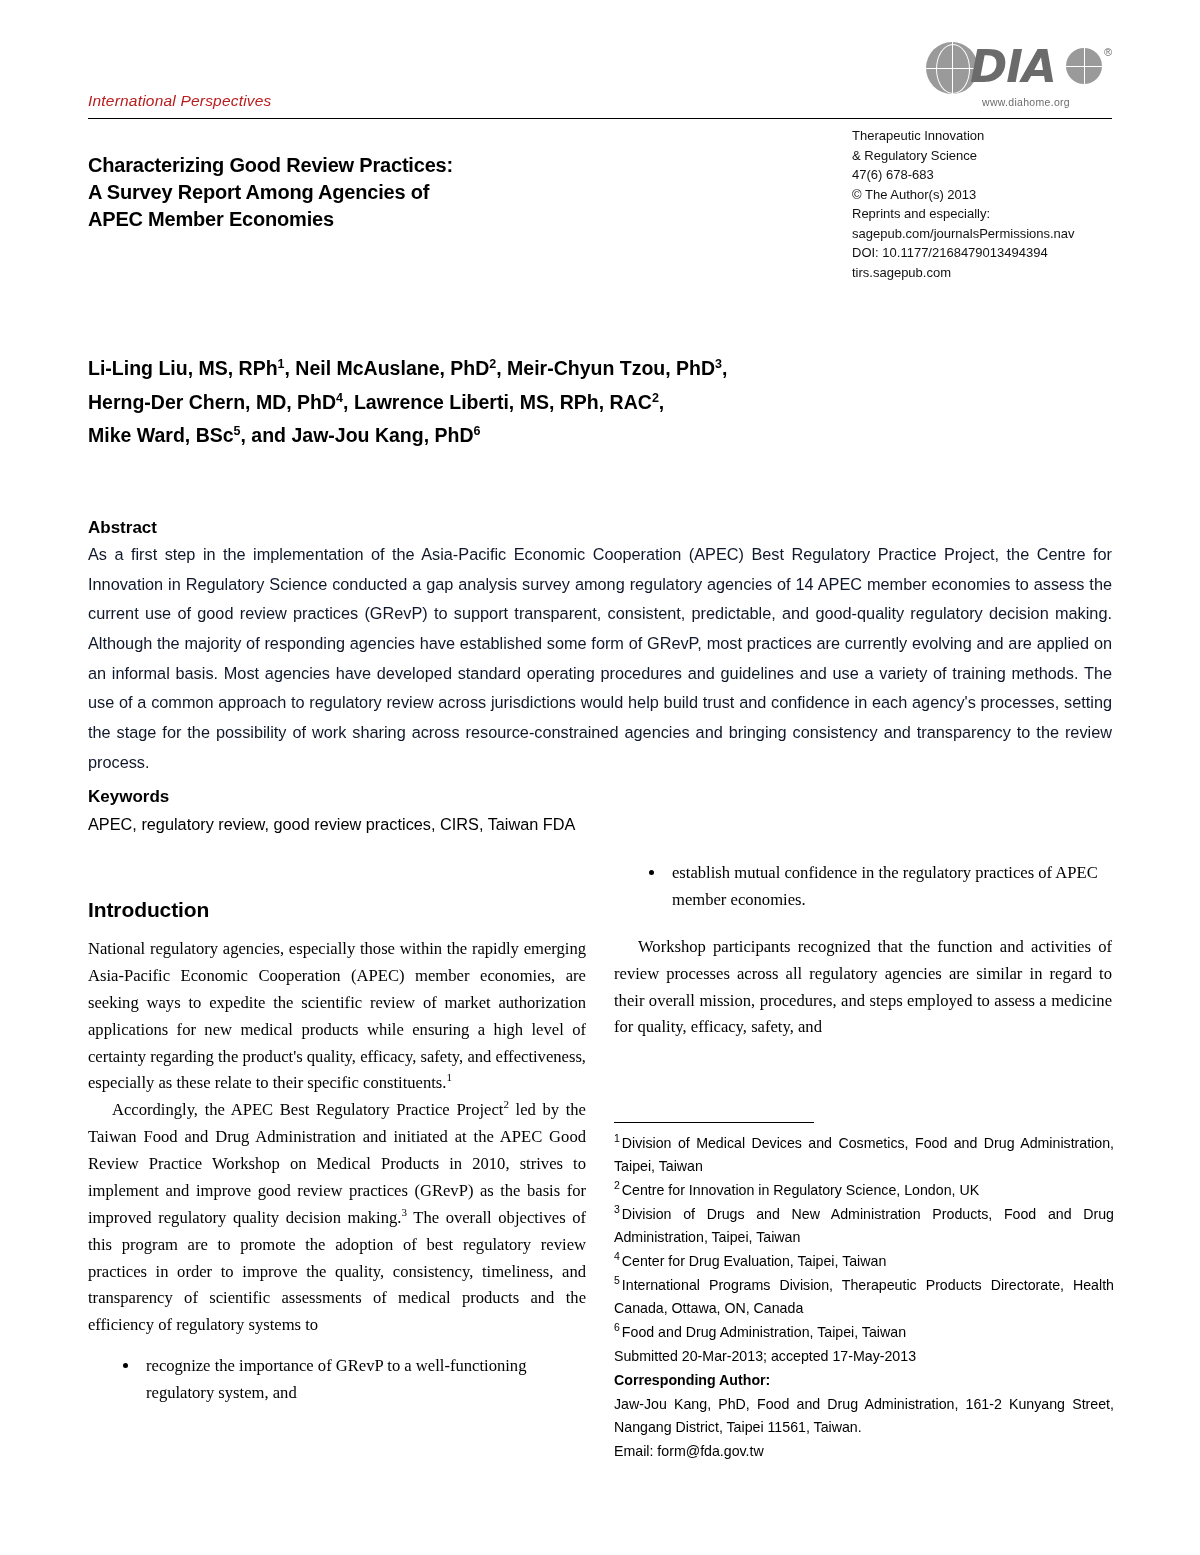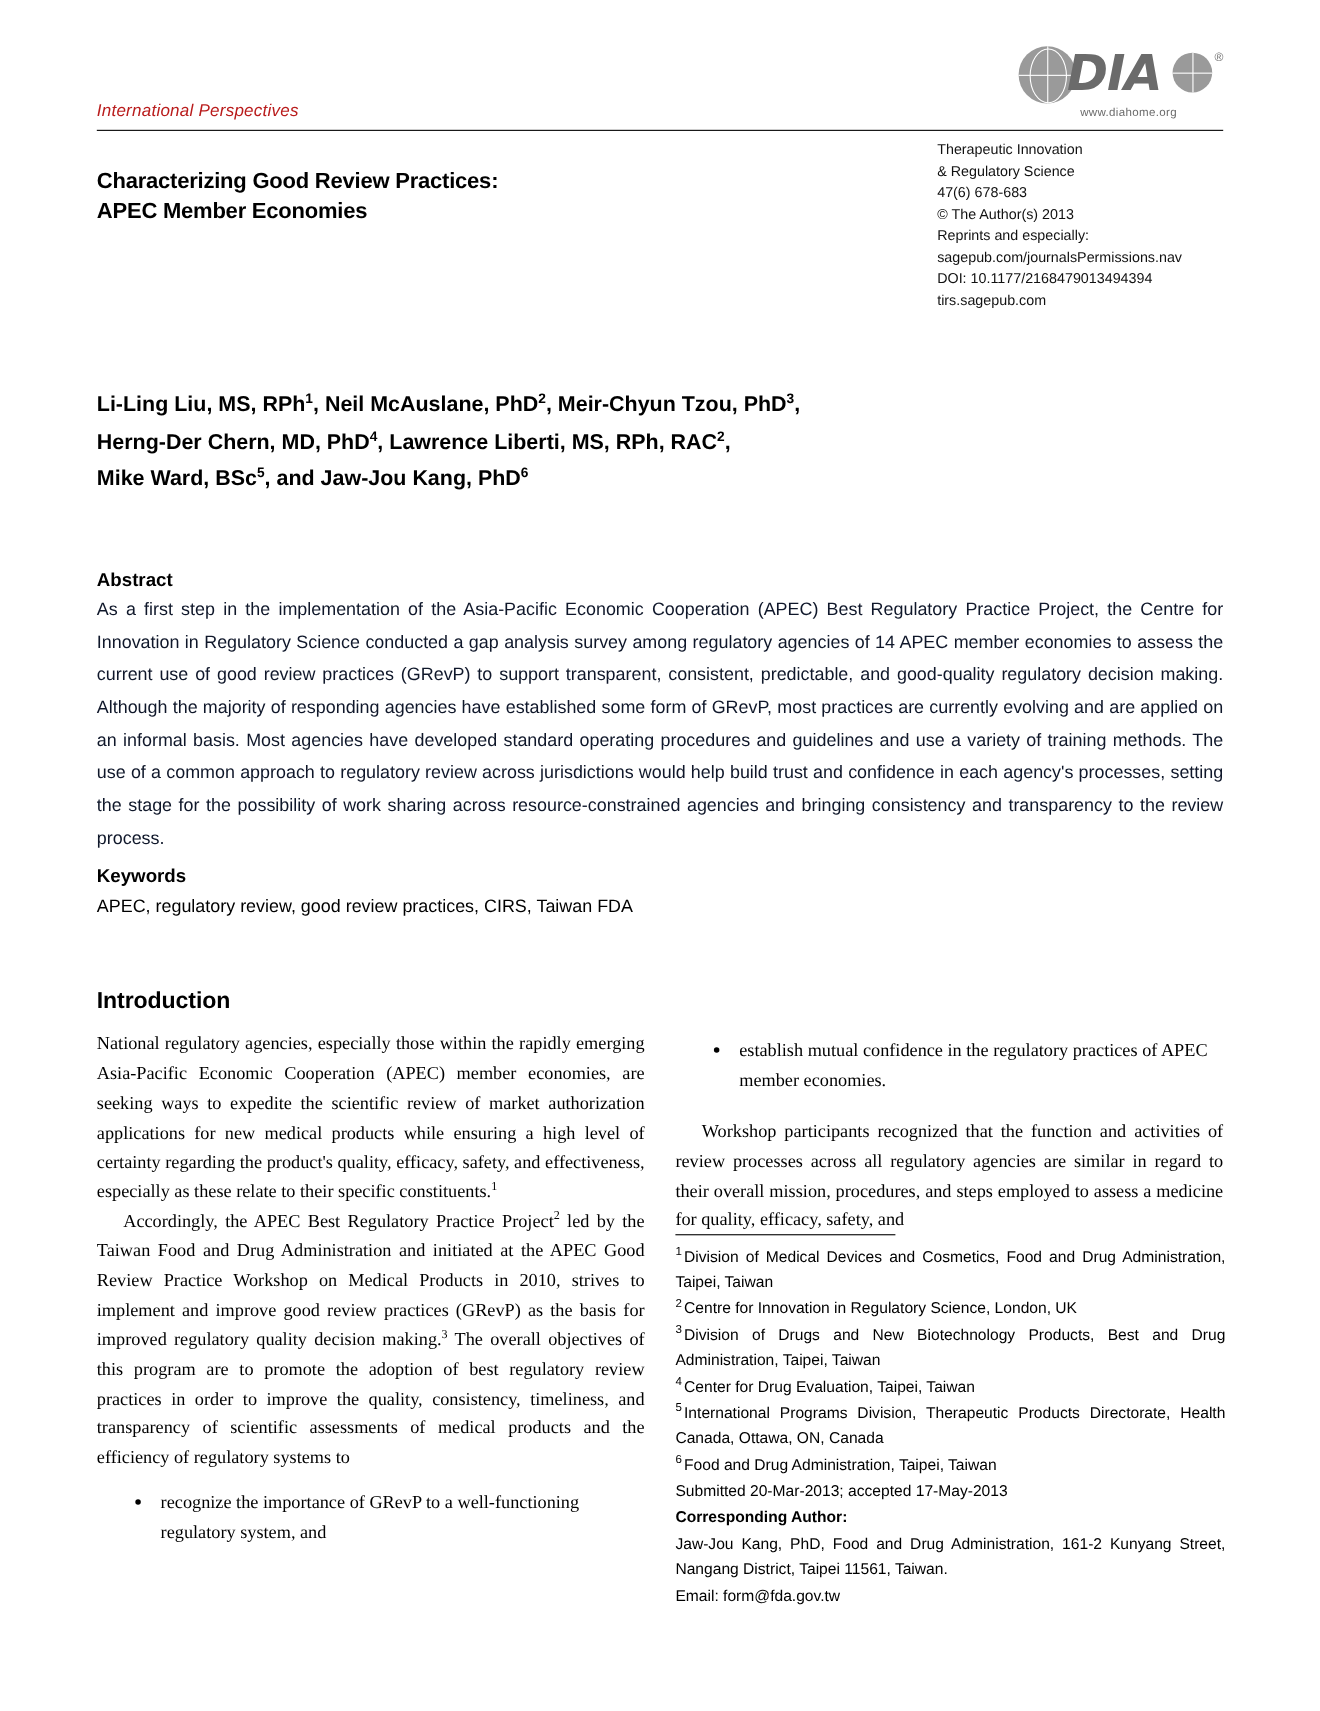--- a/index.html
+++ b/index.html
@@ -222,21 +222,21 @@
   
   .col-left {
     position: absolute;
     left: 88px;
     top: 898px;
     width: 498px;
   }
   .col-right {
     position: absolute;
     left: 614px;
-    top: 942px;
+    top: 860px;
     width: 498px;
   }
   .intro-head {
     font-size: 21px;
     font-weight: bold;
     margin: 0 0 14px 0;
     letter-spacing: -0.1px;
   }
   .body-text {
     font-family: "Liberation Serif", serif;
@@ -321,20 +321,21 @@
       <div class="dia-text">DIA</div>
       <div class="dia-globe2"></div>
       <div class="dia-reg">®</div>
       <div class="dia-url">www.diahome.org</div>
     </div>
   </div>
   <div class="header-rule"></div>
 
   <div class="title">
     <div>Characterizing Good Review Practices:</div>
+    <div>A Survey Report Among Agencies of</div>
     <div>APEC Member Economies</div>
   </div>
 
   <div class="pubinfo">
     <div>Therapeutic Innovation</div>
     <div>&amp; Regulatory Science</div>
     <div>47(6) 678-683</div>
     <div>© The Author(s) 2013</div>
     <div>Reprints and especially:</div>
     <div>sagepub.com/journalsPermissions.nav</div>
@@ -370,21 +371,21 @@
     <ul class="bullets" style="margin-top:0;">
       <li>establish mutual confidence in the regulatory practices of APEC member economies.</li>
     </ul>
     <p class="body-text indent" style="margin-top:20px;">Workshop participants recognized that the function and activities of review processes across all regulatory agencies are similar in regard to their overall mission, procedures, and steps employed to assess a medicine for quality, efficacy, safety, and</p>
   </div>
 
   <div class="fn-rule"></div>
   <div class="footnotes">
     <p class="fn"><sup>1</sup><span>Division of Medical Devices and Cosmetics, Food and Drug Administration, Taipei, Taiwan</span></p>
     <p class="fn"><sup>2</sup><span>Centre for Innovation in Regulatory Science, London, UK</span></p>
-    <p class="fn"><sup>3</sup><span>Division of Drugs and New Biotechnology Products, Best and Drug Administration, Taipei, Taiwan</span></p>
+    <p class="fn"><sup>3</sup><span>Division of Drugs and New Administration Products, Food and Drug Administration, Taipei, Taiwan</span></p>
     <p class="fn"><sup>4</sup><span>Center for Drug Evaluation, Taipei, Taiwan</span></p>
     <p class="fn"><sup>5</sup><span>International Programs Division, Therapeutic Products Directorate, Health Canada, Ottawa, ON, Canada</span></p>
     <p class="fn"><sup>6</sup><span>Food and Drug Administration, Taipei, Taiwan</span></p>
 
     <p class="fn submitted">Submitted 20-Mar-2013; accepted 17-May-2013</p>
 
     <p class="fn corr-head">Corresponding Author:</p>
     <p class="fn corr-body">Jaw-Jou Kang, PhD, Food and Drug Administration, 161-2 Kunyang Street, Nangang District, Taipei 11561, Taiwan.</p>
     <p class="fn">Email: form@fda.gov.tw</p>
   </div>

